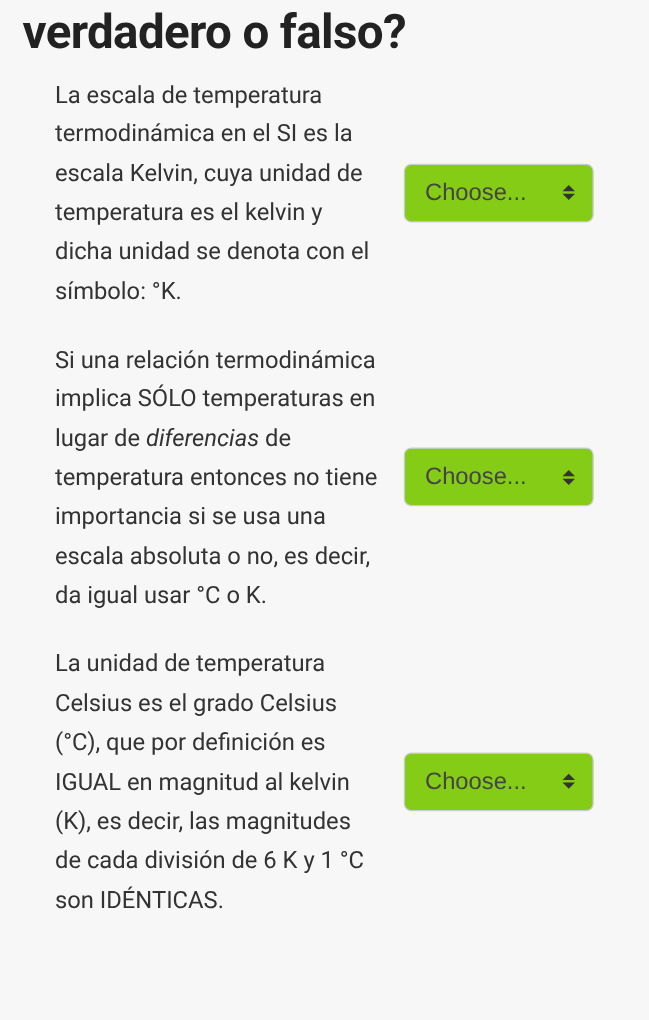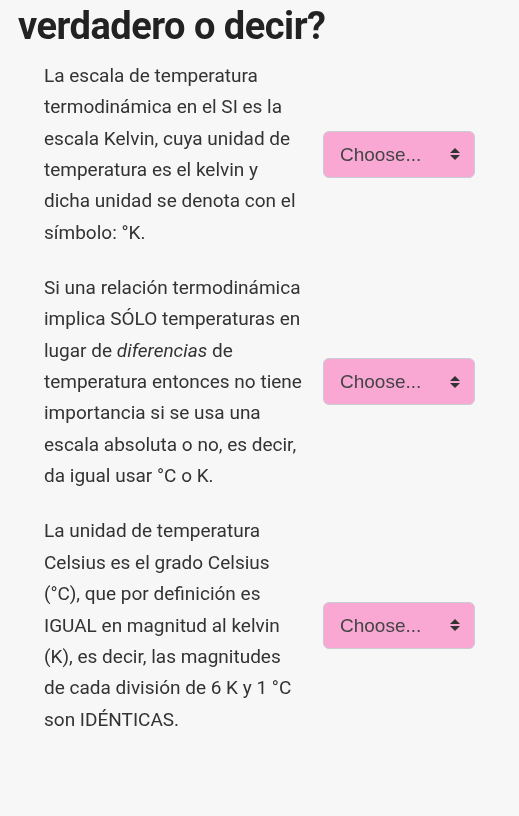--- a/index.html
+++ b/index.html
@@ -40,21 +40,21 @@
       font-style: italic;
       margin-top: 41px;
     }
     .select-wrap {
       position: relative;
       flex-shrink: 0;
     }
     .select-box {
       appearance: none;
       -webkit-appearance: none;
-      background: #f9a8d4;
+      background: #84cc16;
       border: 1px solid #c9cdd2;
       border-radius: 6px;
       padding: 12px 44px 12px 16px;
       font-size: 19px;
       color: #444;
       cursor: pointer;
       min-width: 152px;
     }
     .select-caret {
       position: absolute;
@@ -81,21 +81,21 @@
       border-bottom: 5px solid #333;
       margin-bottom: 2px;
     }
     .select-caret::after {
       border-top: 5px solid #333;
     }
   </style>
 </head>
 <body>
 
-<h1 class="page-title">verdadero o decir?</h1>
+<h1 class="page-title">verdadero o falso?</h1>
 
 <div class="content">
 
   <div class="question-row">
     <div class="question-text">La escala de temperatura termodinámica en el SI es la escala Kelvin, cuya unidad de temperatura es el kelvin y dicha unidad se denota con el símbolo: °K.</div>
     <div class="select-wrap">
       <select class="select-box">
         <option>Choose...</option>
       </select>
       <span class="select-caret"></span>

